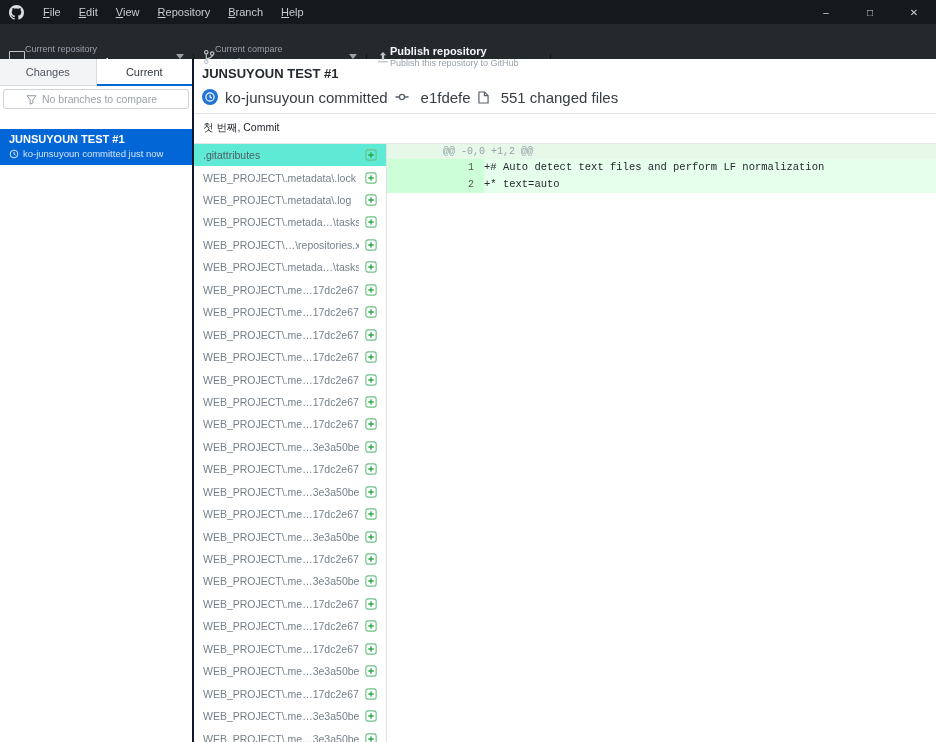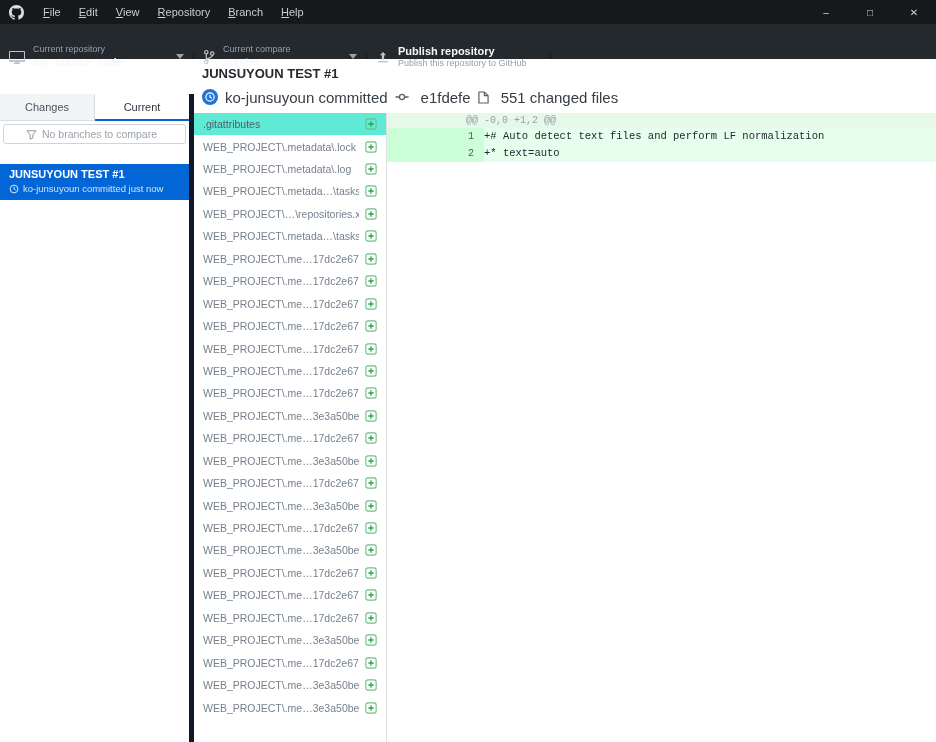--- a/index.html
+++ b/index.html
@@ -15,33 +15,33 @@
   .menubar { height: 24px; background: #16191c; display: flex; align-items: center; color: #c8ccd0; font-size: 11px; flex: none; }
   .logo { width: 15px; height: 15px; margin: 0 10px 0 9px; flex: none; }
   .menu-list { display: flex; height: 100%; }
   .menu-item { padding: 0 9px; display: flex; align-items: center; cursor: default; }
   .menu-item u { text-decoration: underline; text-underline-offset: 1px; }
   .win-controls { margin-left: auto; display: flex; height: 100%; }
   .win-btn { width: 44px; display: flex; align-items: center; justify-content: center; color: #cfd3d6; font-size: 10px; }
 
   
   .toolbar { height: 35px; background: #24292e; display: flex; flex: none; }
-  .tb { display: flex; align-items: center; background: #24292e; border-right: 1px solid #121518; padding: 0 9px; gap: 8px; cursor: pointer; margin-top: 30px; }
+  .tb { display: flex; align-items: center; background: #24292e; border-right: 1px solid #121518; padding: 0 9px; gap: 0; cursor: pointer; margin-top: 30px; }
   .tb-repo { width: 194px; }
   .tb-branch { width: 173px; }
   .tb-publish { width: 184px; }
   .tb-rest { flex: 1; background: #24292e; }
   .tb-text { display: flex; flex-direction: column; line-height: 1.3; min-width: 0; flex: 1; }
   .tb-label, .tb-sub { font-size: 9px; color: #97a0a9; white-space: nowrap; overflow: hidden; }
   .tb-value { font-size: 11px; font-weight: 700; color: #f5f7f9; white-space: nowrap; overflow: hidden; }
   .chev { flex: none; }
 
   
   .body-row { flex: 1; display: flex; min-height: 0; }
-  .sidebar { width: 194px; flex: none; border-right: 5px solid #0f172a; display: flex; flex-direction: column; background: #fff; margin-top: 35px; }
+  .sidebar { width: 194px; flex: none; border-right: 2px solid #0f172a; display: flex; flex-direction: column; background: #fff; }
   .content { flex: 1; display: flex; flex-direction: column; min-width: 0; }
 
   
   .tabs { height: 27px; display: flex; border-bottom: 1px solid #d8dce0; flex: none; }
   .tab { flex: 1; display: flex; align-items: center; justify-content: center; font-size: 11px; color: #2f363d; position: relative; cursor: pointer; background: #fff; }
   .tab-changes { background: #f3f4f6; border-right: 1px solid #d8dce0; color: #4d555e; }
   .tab-active::after { content: ""; position: absolute; left: 0; right: 0; bottom: -1px; height: 2px; background: #0366d6; }
   .filter-wrap { padding: 3px; flex: none; }
   .filter { height: 20px; border: 1px solid #cfd4d9; border-radius: 3px; display: flex; align-items: center; padding: 0 22px; gap: 5px; background: #fff; }
   .filter input { flex: 1; border: 0; outline: 0; background: none; font: inherit; font-size: 10.5px; color: #454c54; min-width: 0; }
@@ -62,21 +62,21 @@
   
   .file-pane { width: 193px; flex: none; border-right: 1px solid #dfe2e5; overflow: hidden; background: #fff; }
   .file-row { height: 22.45px; display: flex; align-items: center; gap: 6px; padding: 0 9px; cursor: pointer; }
   .file-row.selected { background: #5eead4; }
   .file-name { flex: 1; min-width: 0; font-size: 10.5px; color: #76808c; white-space: nowrap; overflow: hidden; }
   .file-row.selected .file-name { color: #525c66; }
   .file-status { flex: none; display: flex; }
 
   
   .diff-pane { flex: 1; min-width: 0; font-family: "Liberation Mono", "DejaVu Sans Mono", monospace; background: #fff; overflow: hidden; }
-  .diff-hunk { height: 15px; background: #e6f9e9; color: #97a0a7; font-size: 10px; display: flex; align-items: center; padding-left: 79px; white-space: pre; }
+  .diff-hunk { height: 15px; background: #e6f9e9; color: #97a0a7; font-size: 10px; display: flex; align-items: center; padding-left: 56px; white-space: pre; }
   .diff-line { height: 17px; display: flex; }
   .diff-gut { width: 97px; flex: none; background: #ccffd8; display: flex; align-items: center; justify-content: flex-end; padding-right: 10px; color: #4d5a53; font-size: 10px; }
   .diff-code { flex: 1; min-width: 0; background: #e6ffed; display: flex; align-items: center; padding-left: 0; color: #24292e; font-size: 10.5px; white-space: pre; overflow: hidden; }
 </style>
 </head>
 <body>
 
 <div class="app">
 
   <div class="menubar">
@@ -191,20 +191,21 @@
           <span class="meta-group">
             <svg width="11" height="13" viewBox="0 0 12 14">
               <path d="M1 1h6l4 4v8H1z" fill="none" stroke="#586069" stroke-width="1.3"></path>
               <path d="M7 1v4h4" fill="none" stroke="#586069" stroke-width="1.3"></path>
             </svg>
             <span>551 changed files</span>
           </span>
         </div>
       </div>
 
+      <div class="detail-desc">첫 번째, Commit</div>
 
       <div class="detail-body">
         <div class="file-pane" id="file-list">
             <div class="file-row selected">
               <span class="file-name">.gitattributes</span>
               <span class="file-status">
                 <svg width="12" height="12" viewBox="0 0 14 14">
                   <rect x="1" y="1" width="12" height="12" rx="2.5" fill="none" stroke="#6cc184" stroke-width="1.3"></rect>
                   <path d="M7 3.9v6.2M3.9 7h6.2" stroke="#28a745" stroke-width="1.5" fill="none"></path>
                 </svg>

